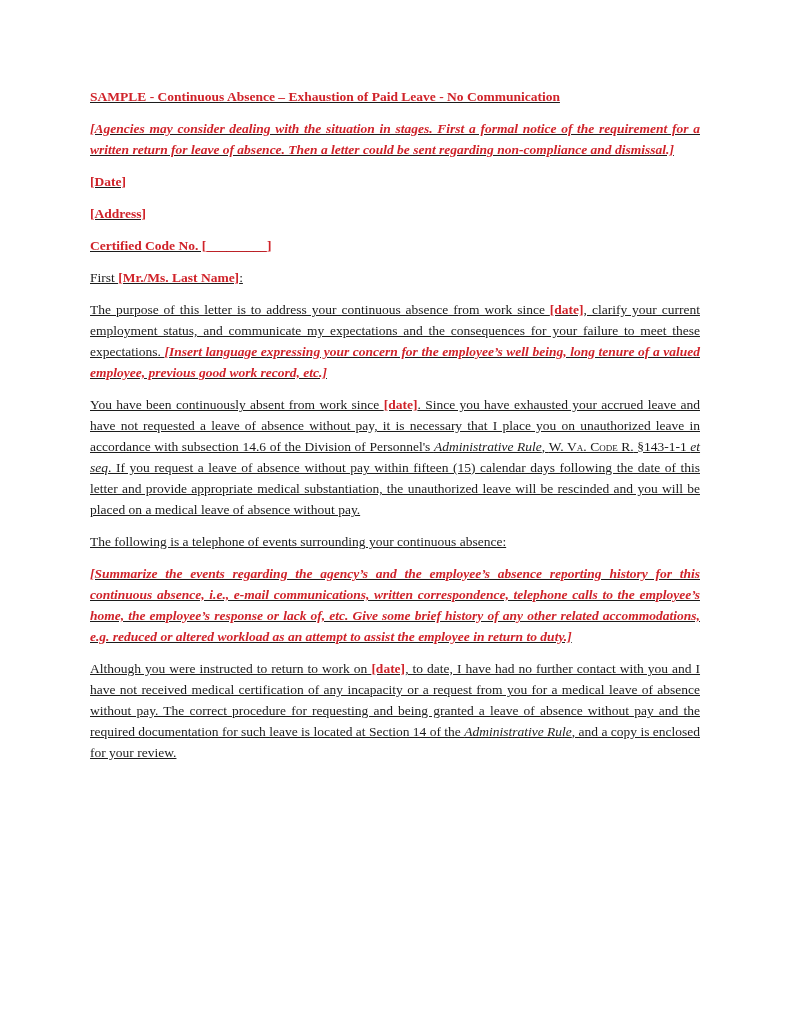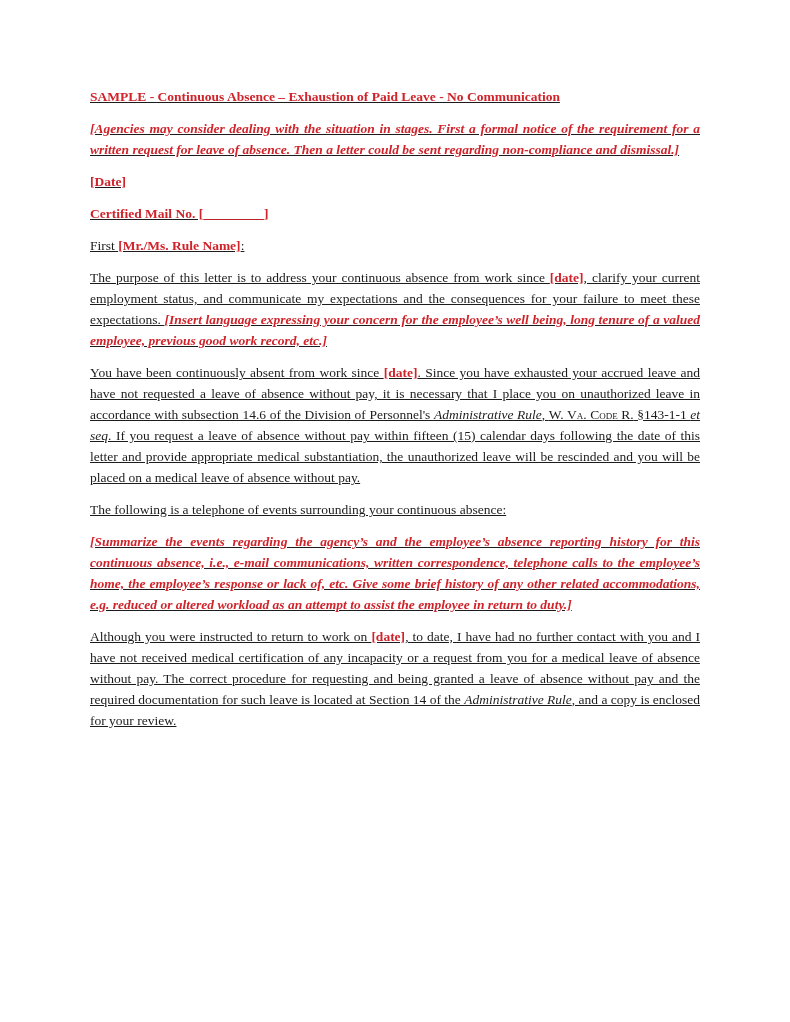--- a/index.html
+++ b/index.html
@@ -34,29 +34,30 @@
   .run-italic{font-style:italic;}
   .run-smallcaps{font-variant:small-caps;}
 </style>
 </head>
 <body>
 
 <div class="page">
 
   <p class="center mb-title"><span class="run-red-bold">SAMPLE - Continuous Absence – Exhaustion of Paid Leave - No Communication</span></p>
 
-  <p><span class="run-red-bold-italic">[Agencies may consider dealing with the situation in stages.  First a formal notice of the requirement for a written request for leave of absence.  Then a letter could be sent regarding non-compliance and dismissal.]</span></p>
+  <p><span class="run-red-bold-italic">[Agencies may consider dealing with the situation in stages.  First a formal notice of the requirement for a written return for leave of absence.  Then a letter could be sent regarding non-compliance and dismissal.]</span></p>
 
   <p class="center mb-date"><span class="run-red-bold">[Date]</span></p>
 
 
+  <p><span class="run-red-bold">[Address]</span></p>
 
-  <p><span class="run-red-bold">Certified Mail No. [_________]</span></p>
+  <p><span class="run-red-bold">Certified Code No. [_________]</span></p>
 
-  <p><span>First </span><span class="run-red-bold">[Mr./Ms. Rule Name]</span><span>:</span></p>
+  <p><span>First </span><span class="run-red-bold">[Mr./Ms. Last Name]</span><span>:</span></p>
 
   <p><span>The purpose of this letter is to address your continuous absence from work since </span><span class="run-red-bold">[date]</span><span>, clarify your current employment status, and communicate my expectations and the consequences for your failure to meet these expectations.  </span><span class="run-red-bold-italic">[Insert language expressing your concern for the employee’s well being, long tenure of a valued employee, previous good work record, etc.]</span></p>
 
   <p><span>You have been continuously absent from work since </span><span class="run-red-bold">[date]</span><span>.  Since you have exhausted your accrued leave and have not requested a leave of absence without pay, it is necessary that I place you on unauthorized leave in accordance with subsection 14.6 of the Division of Personnel's </span><span class="run-italic">Administrative Rule</span><span>, </span><span class="run-smallcaps">W. Va. Code R.</span><span> §143-1-1 </span><span class="run-italic">et seq</span><span>.  If you request a leave of absence without pay within fifteen (15) calendar days following the date of this letter and provide appropriate medical substantiation, the unauthorized leave will be rescinded and you will be placed on a medical leave of absence without pay.</span></p>
 
   <p><span>The following is a telephone of events surrounding your continuous absence:</span></p>
 
   <p><span class="run-red-bold-italic">[Summarize the events regarding the agency’s and the employee’s absence reporting history for this continuous absence, i.e., e-mail communications, written correspondence, telephone calls to the employee’s home, the employee’s response or lack of, etc. Give some brief history of any other related accommodations, e.g. reduced or altered workload as an attempt to assist the employee in return to duty.]</span></p>
 
   <p><span>Although you were instructed to return to work on </span><span class="run-red-bold">[date]</span><span>, to date, I have had no further contact with you and I have not received medical certification of any incapacity or a request from you for a medical leave of absence without pay.  The correct procedure for requesting and being granted a leave of absence without pay and the required documentation for such leave is located at Section 14 of the </span><span class="run-italic">Administrative Rule</span><span>, and a copy is enclosed for your review.</span></p>

